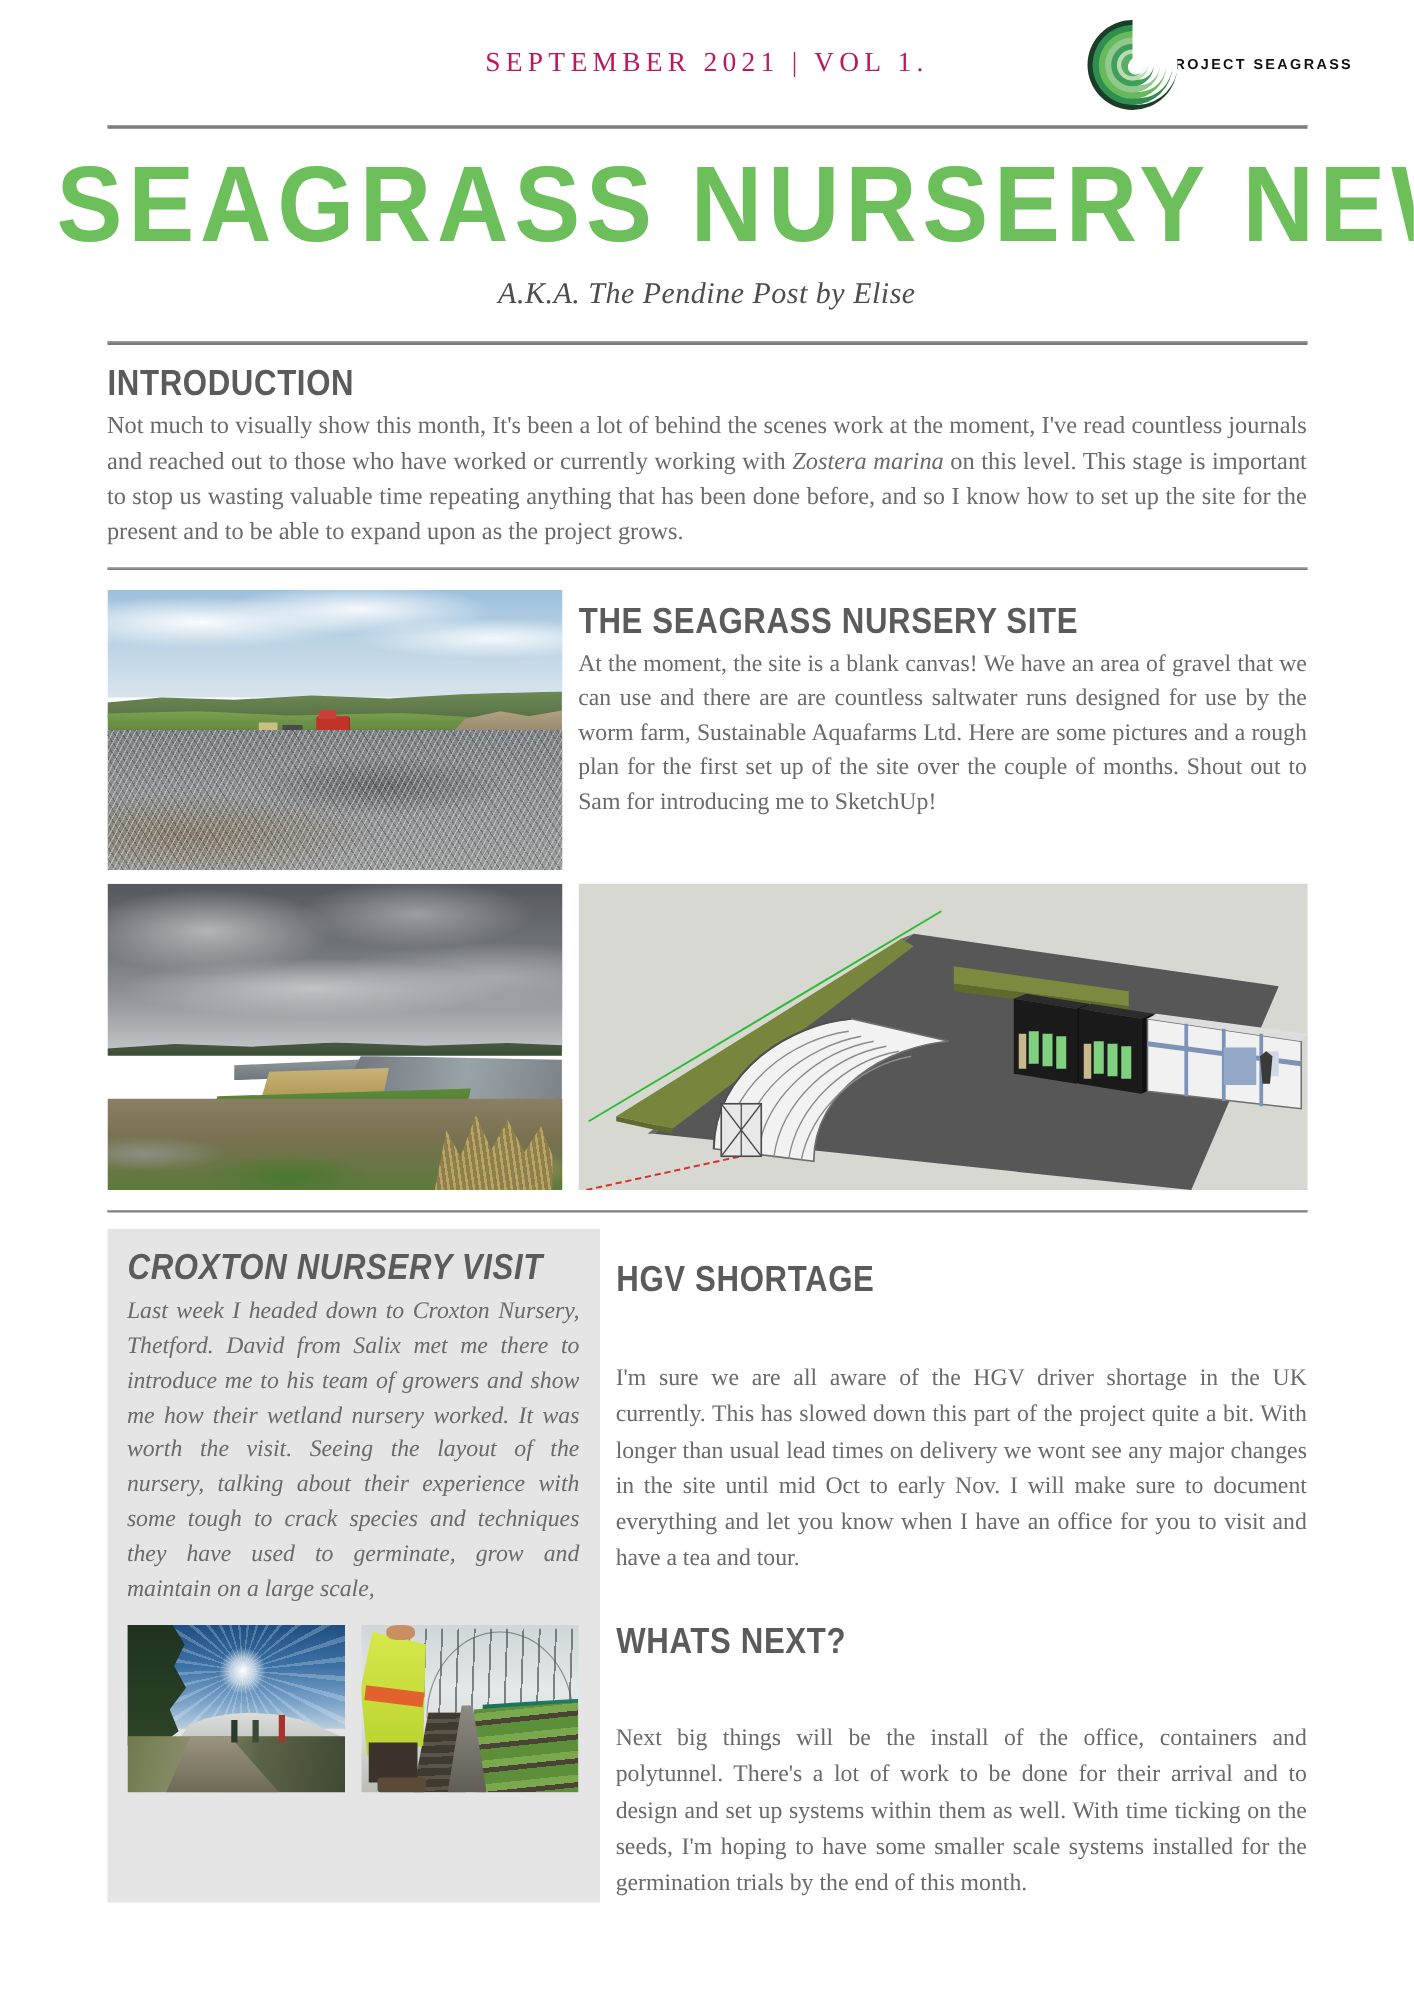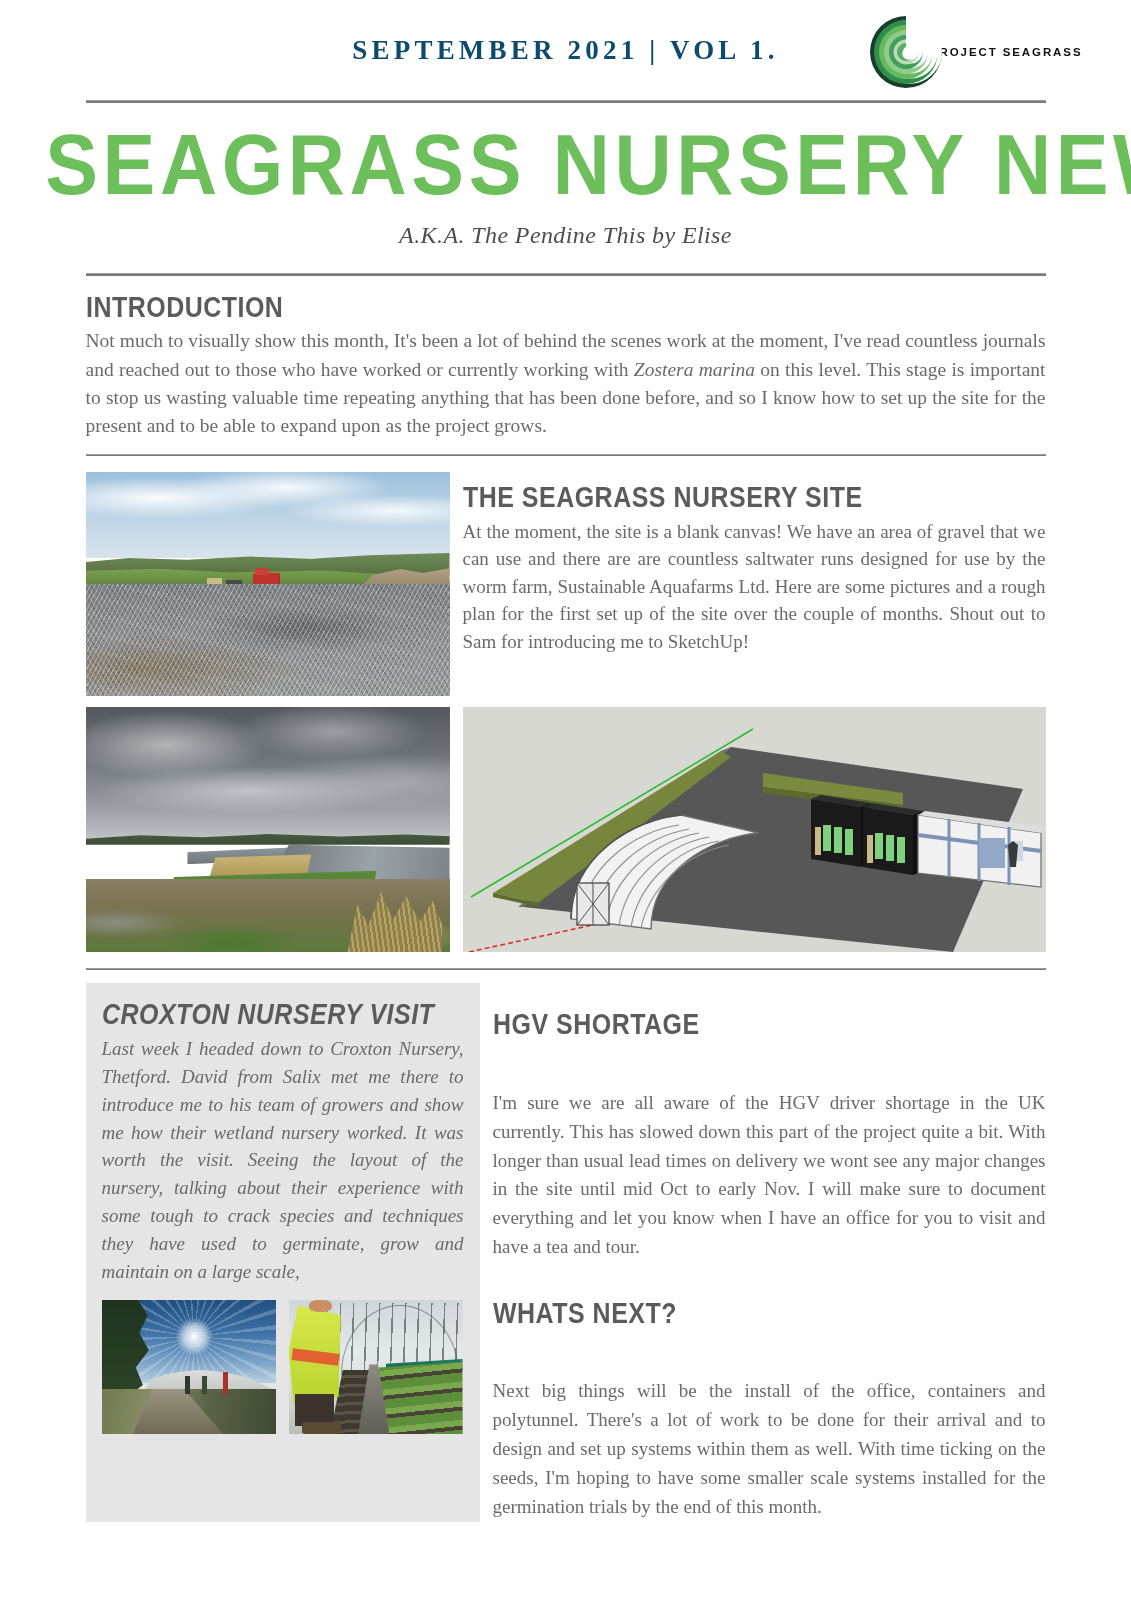--- a/index.html
+++ b/index.html
@@ -18,25 +18,24 @@
   
   .masthead {
     position: relative;
     height: 100px;
     display: flex;
     align-items: center;
     justify-content: center;
   }
   .issue-line {
     font-family: "Liberation Serif", serif;
-    font-size: 27px;
+    font-size: 22px;
     letter-spacing: 4.2px;
-    color: #0c4a6e;
+    color: #be185d;
     text-align: center;
-    font-weight: bold;
   }
   .logo-wrap {
     position: absolute;
     right: 88px;
     top: 14px;
     width: 175px;
     height: 76px;
     display: flex;
     align-items: center;
   }
@@ -361,21 +360,21 @@
         </svg>
       </div>
       <div class="logo-text">PROJECT SEAGRASS</div>
     </div>
   </div>
 
   <div class="rule"></div>
 
   <div class="title-block">
     <div class="main-title">SEAGRASS NURSERY NEWS</div>
-    <div class="subtitle">A.K.A. The Pendine This by Elise</div>
+    <div class="subtitle">A.K.A. The Pendine Post by Elise</div>
   </div>
 
   <div class="rule"></div>
 
   <div class="content">
 
     <div class="intro-block">
       <h2 class="section-head">INTRODUCTION</h2>
       <p class="body-text"><span>Not much to visually show this month, It's been a lot of behind the scenes work at the moment, I've read countless journals and reached out to those who have worked or currently working with </span><em>Zostera marina</em><span> on this level. This stage is important to stop us wasting valuable time repeating anything that has been done before, and so I know how to set up the site for the present and to be able to expand upon as the project grows.</span></p>
     </div>

